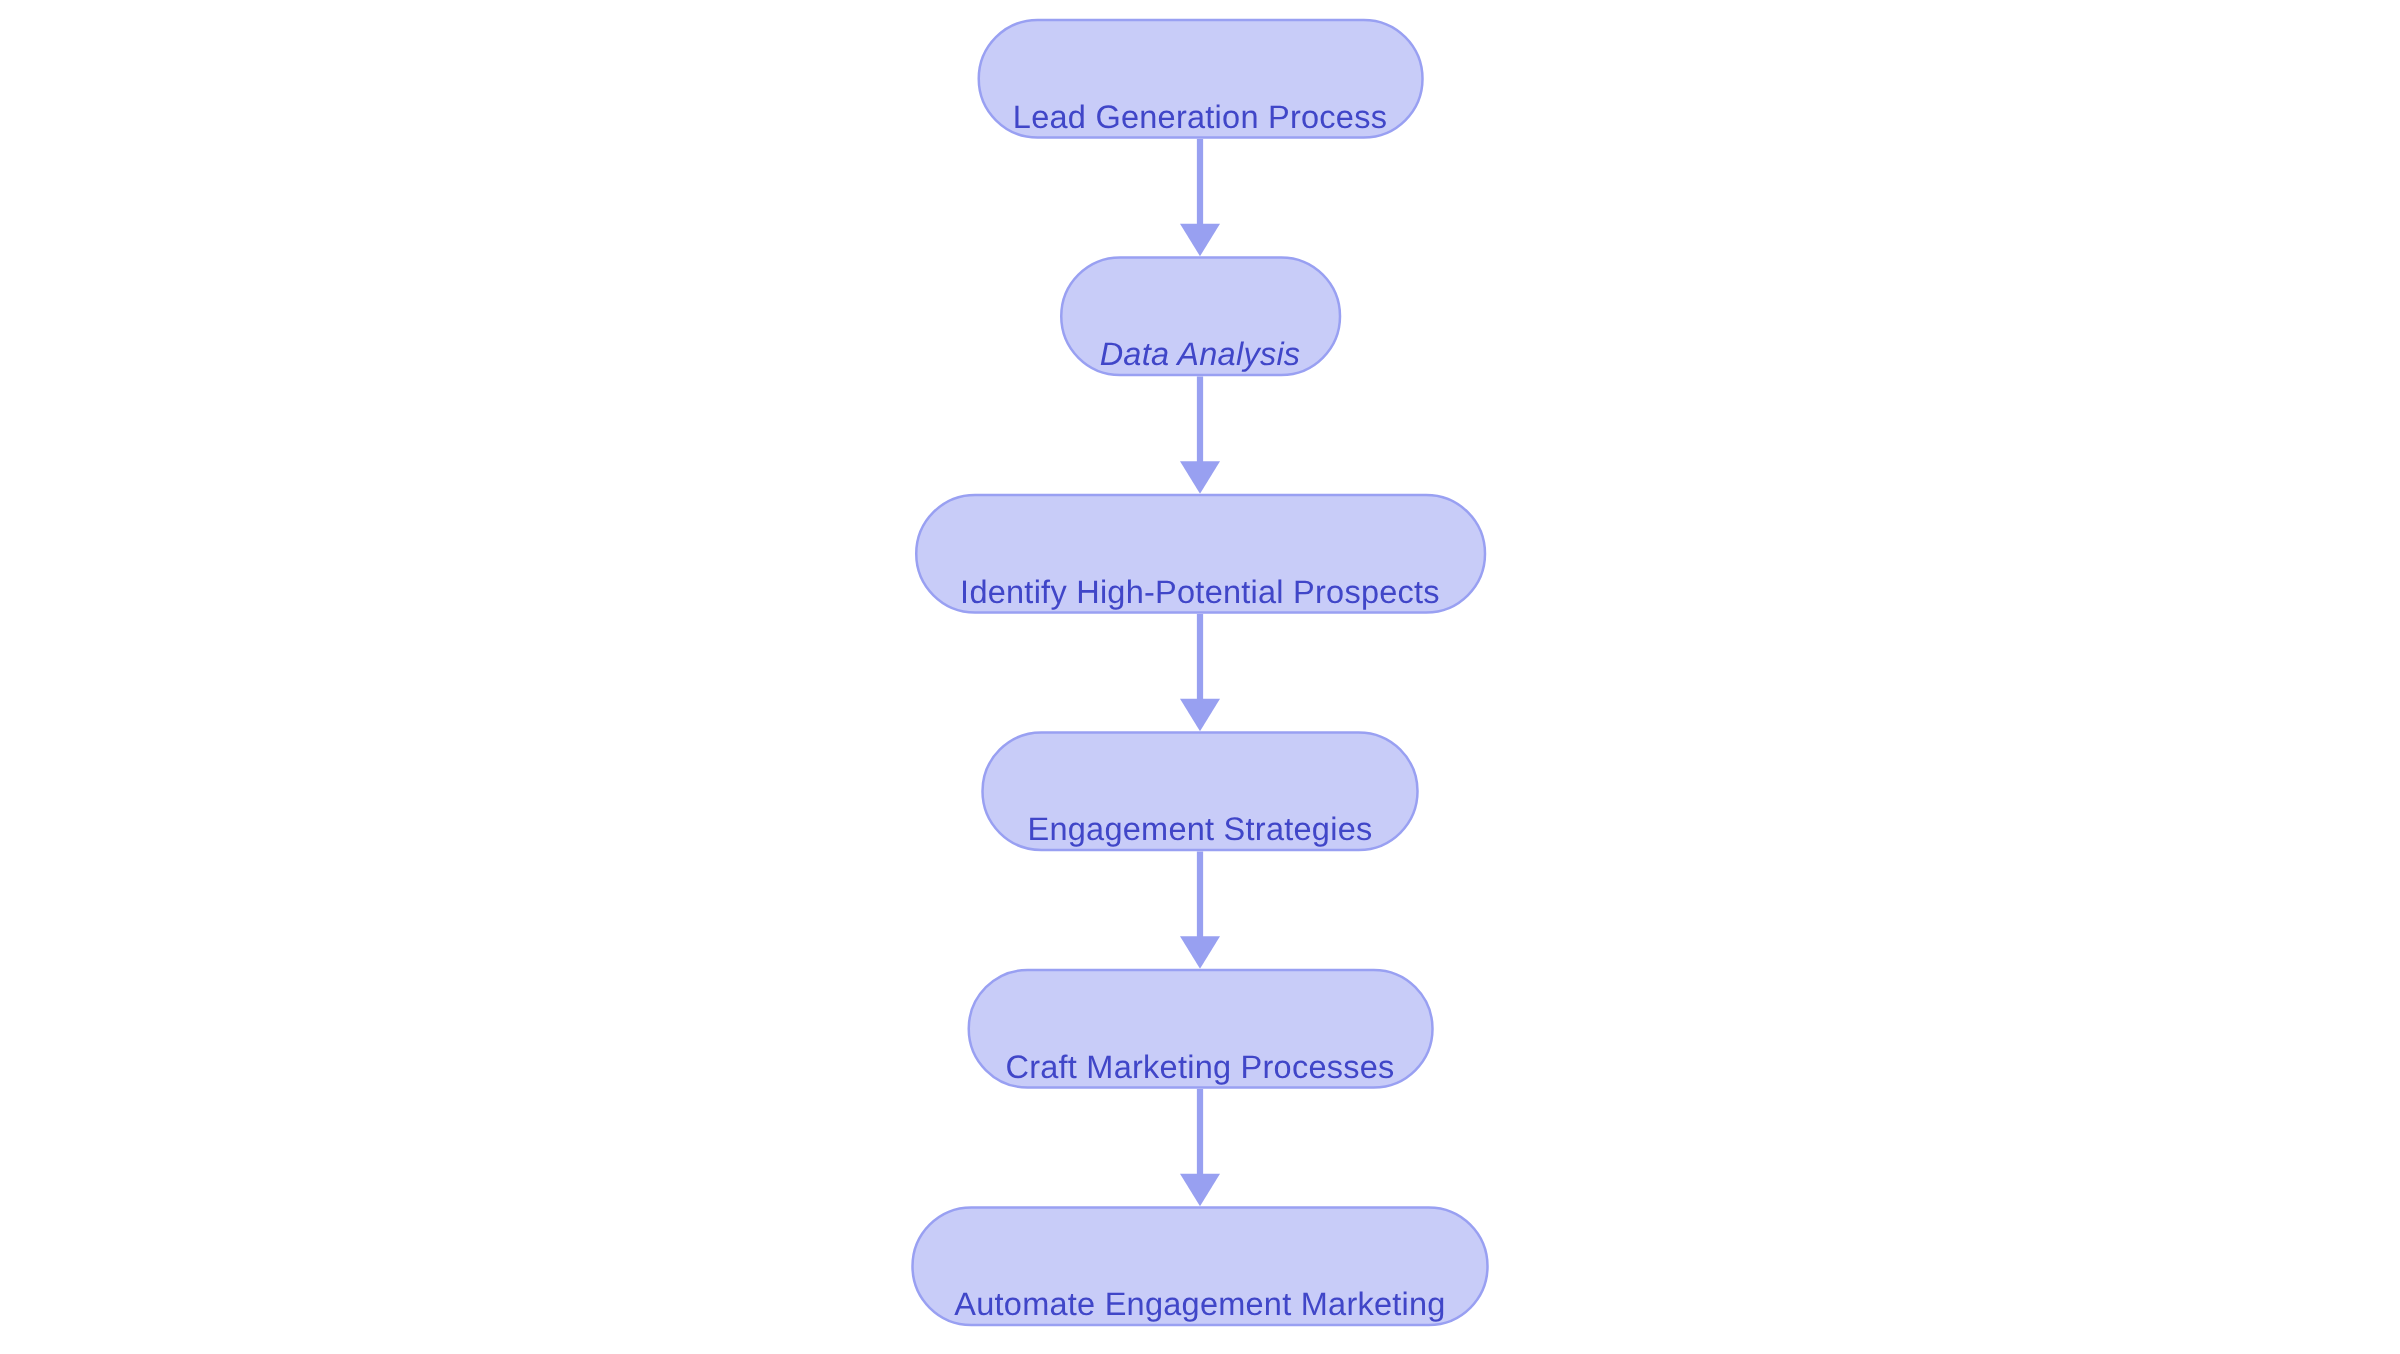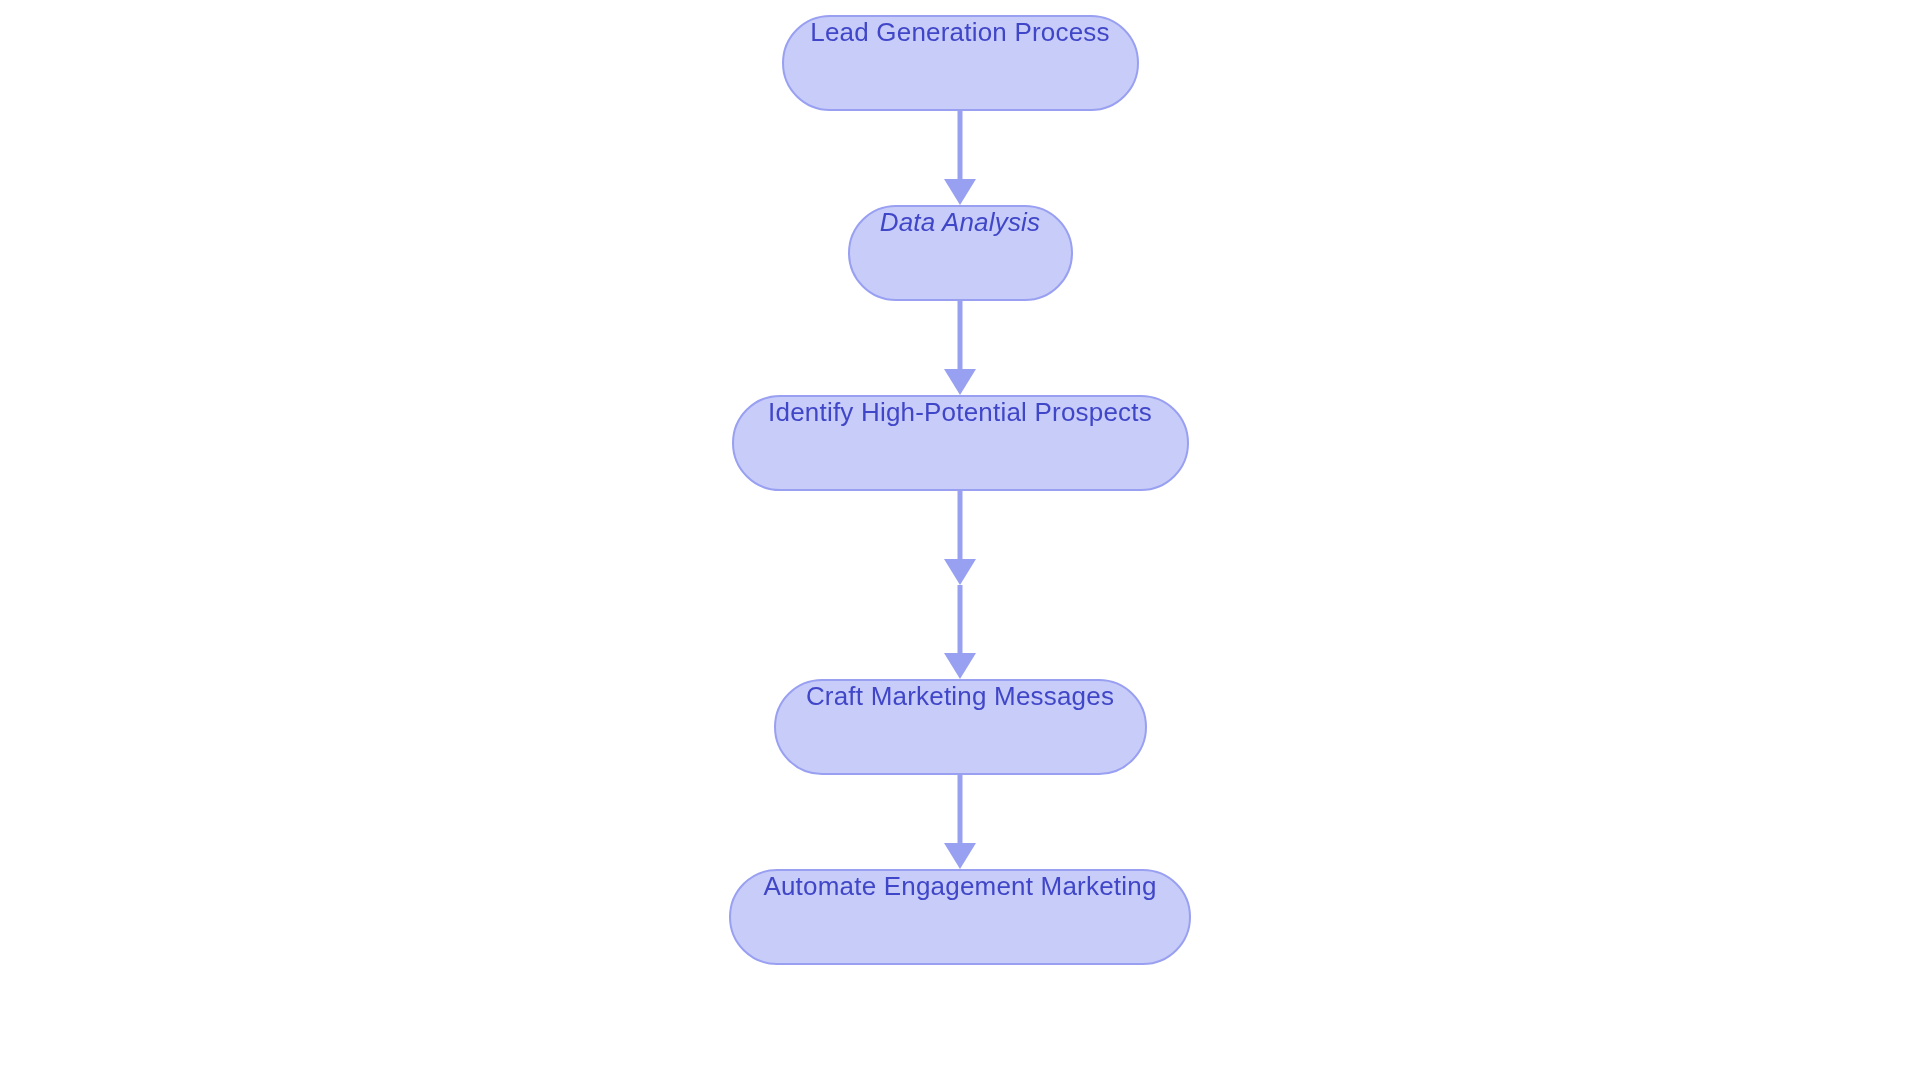--- a/index.html
+++ b/index.html
@@ -21,21 +21,21 @@
     align-items: center;
   }
   .node {
     box-sizing: border-box;
     height: 96px;
     border-radius: 48px;
     background: var(--node-fill, #c8ccf8);
     border: 2px solid var(--node-border, #99a0f2);
     color: var(--node-text, #4046c8);
     display: flex;
-    align-items: flex-start;
+    align-items: flex-end;
     justify-content: center;
     font-size: 26px;
     letter-spacing: 0.2px;
     white-space: nowrap;
   }
   .n1 { width: 357px; }
   .n2 { width: 225px; font-style: italic; }
   .n3 { width: 457px; }
   .n4 { width: 350px; }
   .n5 { width: 373px; }
@@ -82,30 +82,33 @@
     <span>Identify High-Potential Prospects</span>
   </div>
 
   <div class="connector">
     <svg width="40" height="94" viewBox="0 0 40 94">
       <line class="shaft" x1="20" y1="0" x2="20" y2="70"></line>
       <polygon class="head" points="4,68 36,68 20,94"></polygon>
     </svg>
   </div>
 
+  <div class="node n4">
+    <span>Engagement Strategies</span>
+  </div>
 
   <div class="connector">
     <svg width="40" height="94" viewBox="0 0 40 94">
       <line class="shaft" x1="20" y1="0" x2="20" y2="70"></line>
       <polygon class="head" points="4,68 36,68 20,94"></polygon>
     </svg>
   </div>
 
   <div class="node n5">
-    <span>Craft Marketing Messages</span>
+    <span>Craft Marketing Processes</span>
   </div>
 
   <div class="connector">
     <svg width="40" height="94" viewBox="0 0 40 94">
       <line class="shaft" x1="20" y1="0" x2="20" y2="70"></line>
       <polygon class="head" points="4,68 36,68 20,94"></polygon>
     </svg>
   </div>
 
   <div class="node n6">

